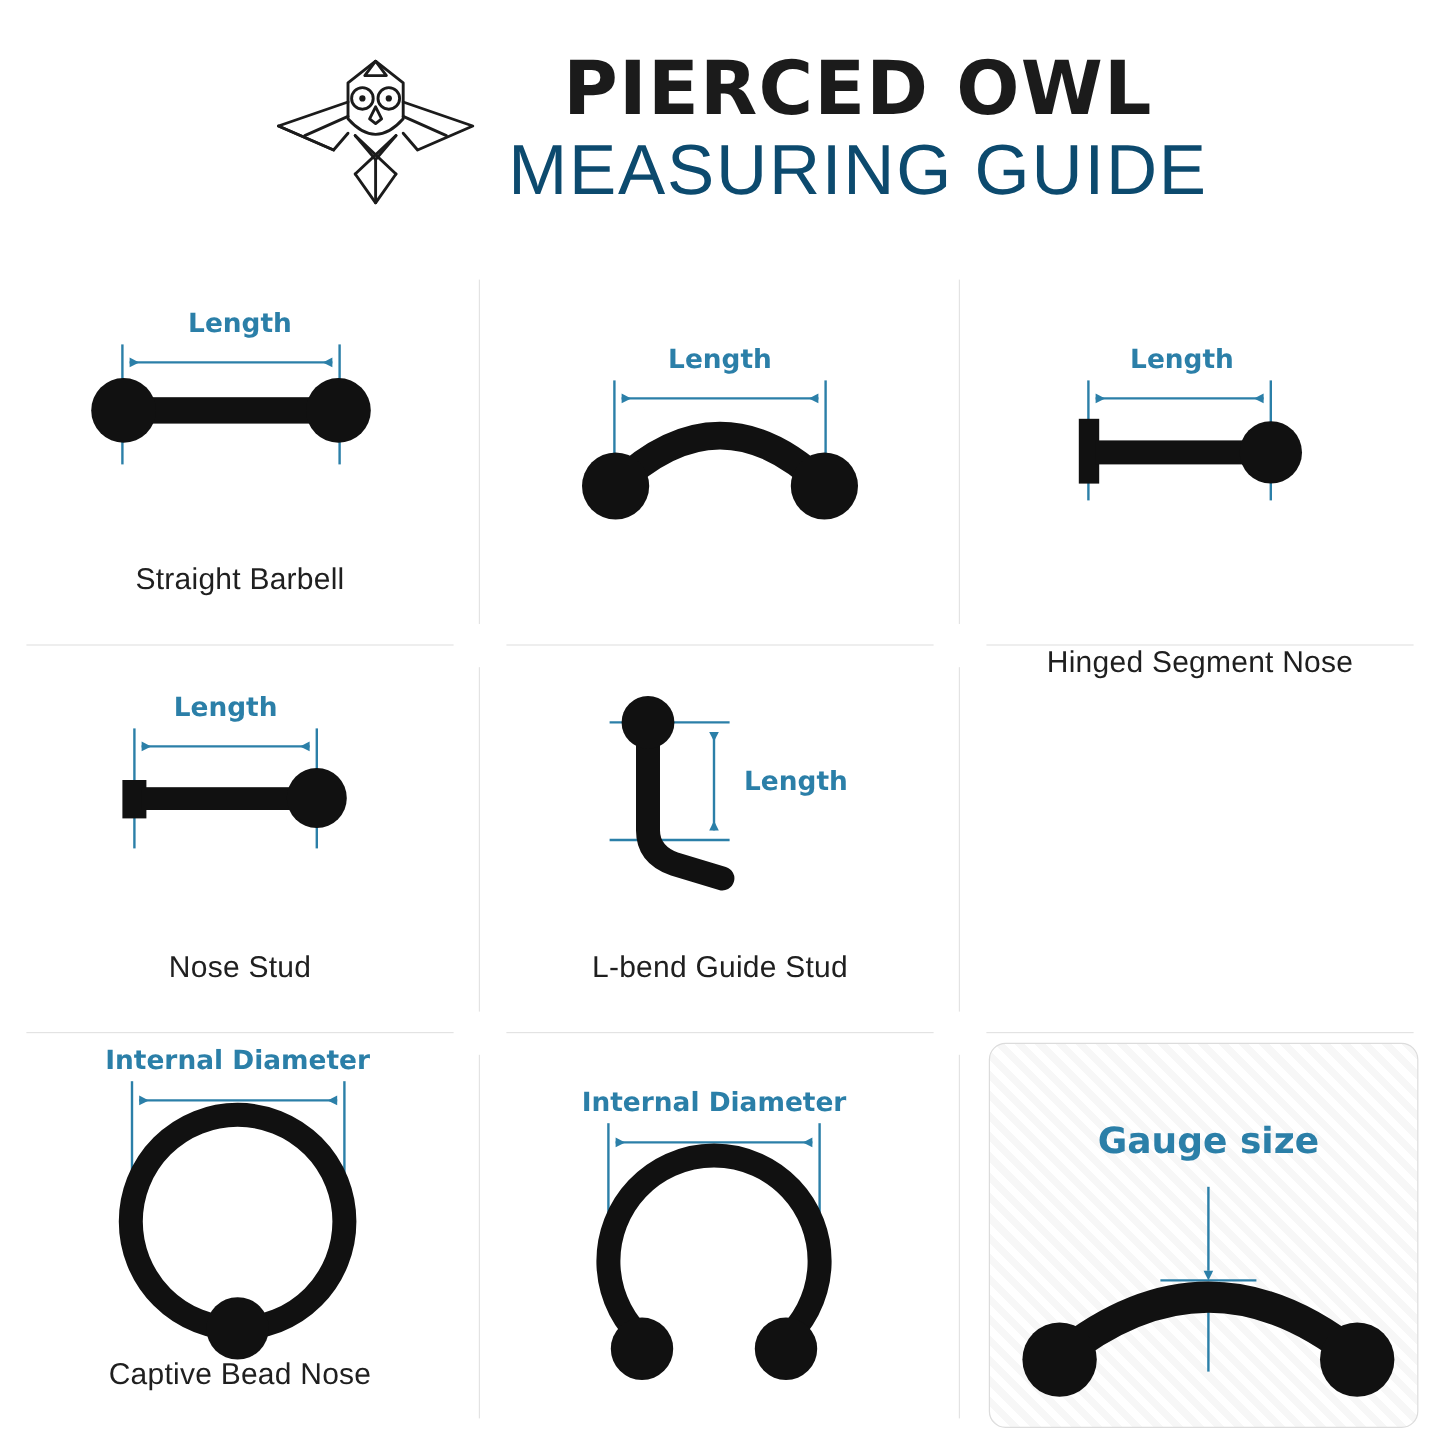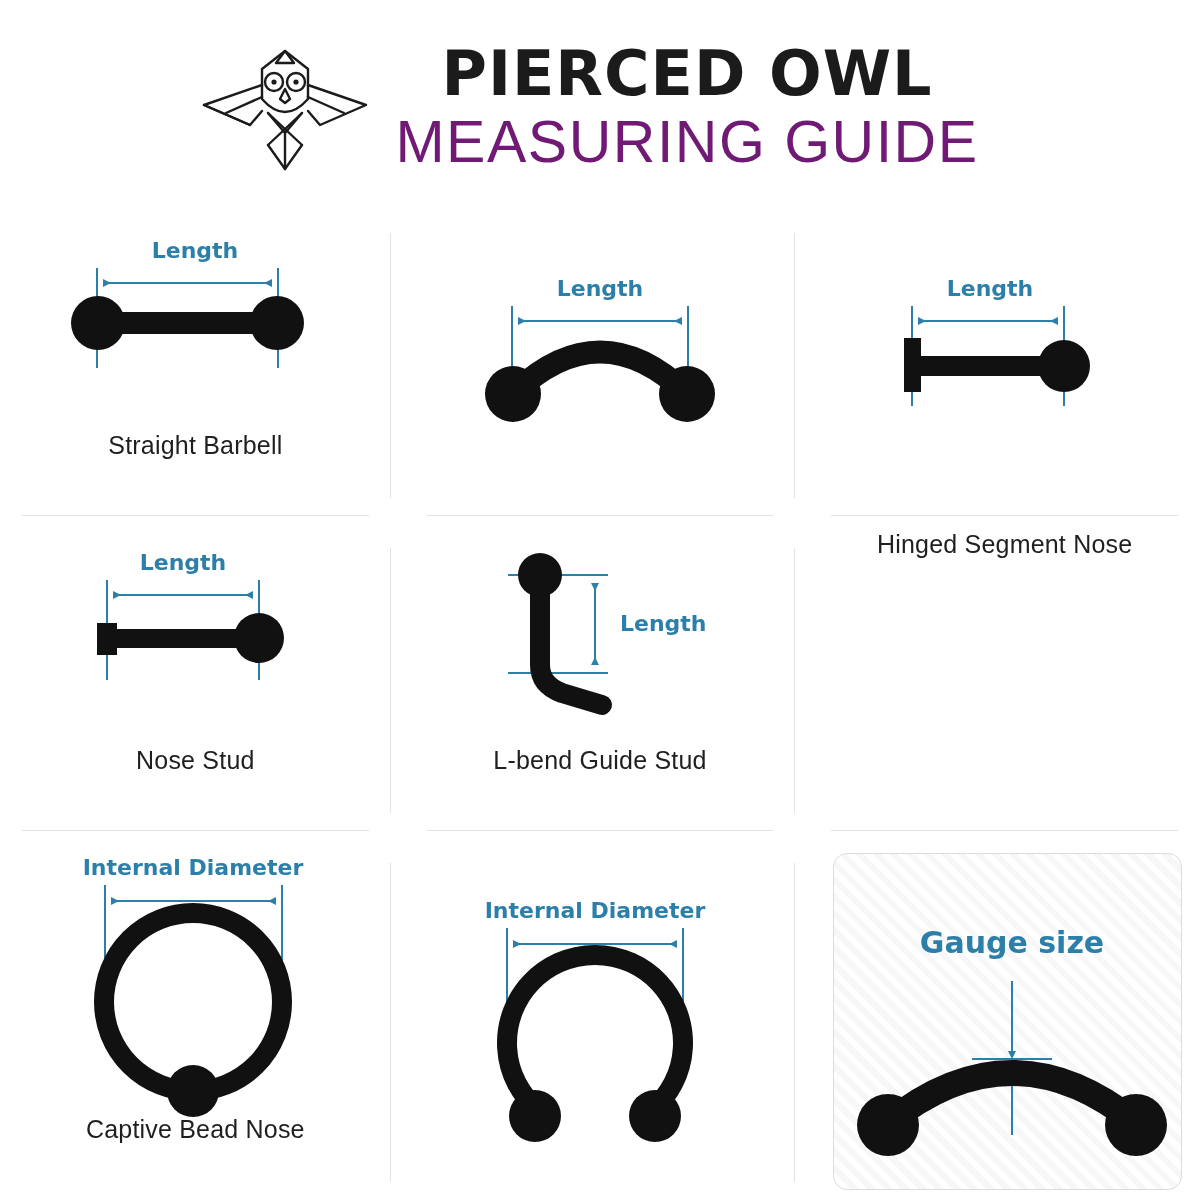--- a/index.html
+++ b/index.html
@@ -18,20 +18,21 @@
 
   
   .header {
     position: absolute;
     left: 0; top: 0;
     width: 1164px;
     height: 215px;
     display: flex;
     align-items: center;
     justify-content: center;
+    padding-left: 28px;
   }
   .logo-wrap {
     width: 200px;
     height: 160px;
     display: flex;
     align-items: center;
     justify-content: center;
     margin-right: 10px;
   }
   .title-wrap {
@@ -47,36 +48,35 @@
     font-size: 62px;
     letter-spacing: 1px;
     color: #1b1b1b;
     text-transform: uppercase;
   }
   .title-bottom {
     font-family: "Liberation Sans", sans-serif;
     font-weight: 400;
     font-size: 59px;
     letter-spacing: 1.5px;
-    color: #701a75;
+    color: #0c4a6e;
     text-transform: uppercase;
     margin-top: 8px;
   }
 
   
   .grid {
     position: absolute;
     left: 0;
     top: 215px;
     width: 1200px;
     height: 985px;
     display: grid;
     grid-template-columns: 1fr 1fr 1fr;
     grid-template-rows: 1fr 1fr 1fr;
-    gap: 14px;
   }
   .cell {
     position: relative;
     display: flex;
     flex-direction: column;
     align-items: center;
     justify-content: flex-start;
   }
   
   .cell.sep-right::after {
@@ -102,21 +102,21 @@
     width: 100%;
     display: flex;
     align-items: center;
     justify-content: center;
   }
   .cell-label {
     font-family: "Liberation Sans", sans-serif;
     font-size: 25px;
     font-weight: 400;
     color: #1f1f1f;
-    padding-bottom: 56px;
+    padding-bottom: 40px;
     text-align: center;
     letter-spacing: 0.2px;
   }
 
   
   .gauge-box {
     position: absolute;
     left: 24px;
     top: 8px;
     right: 18px;

